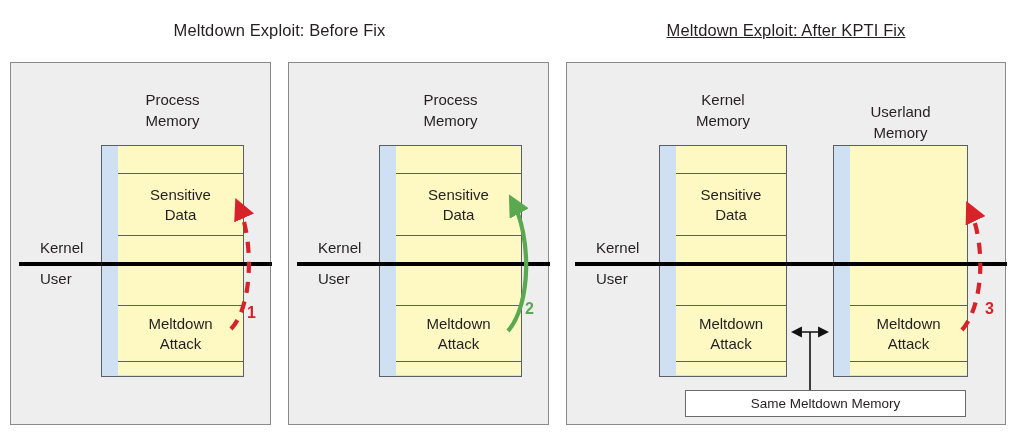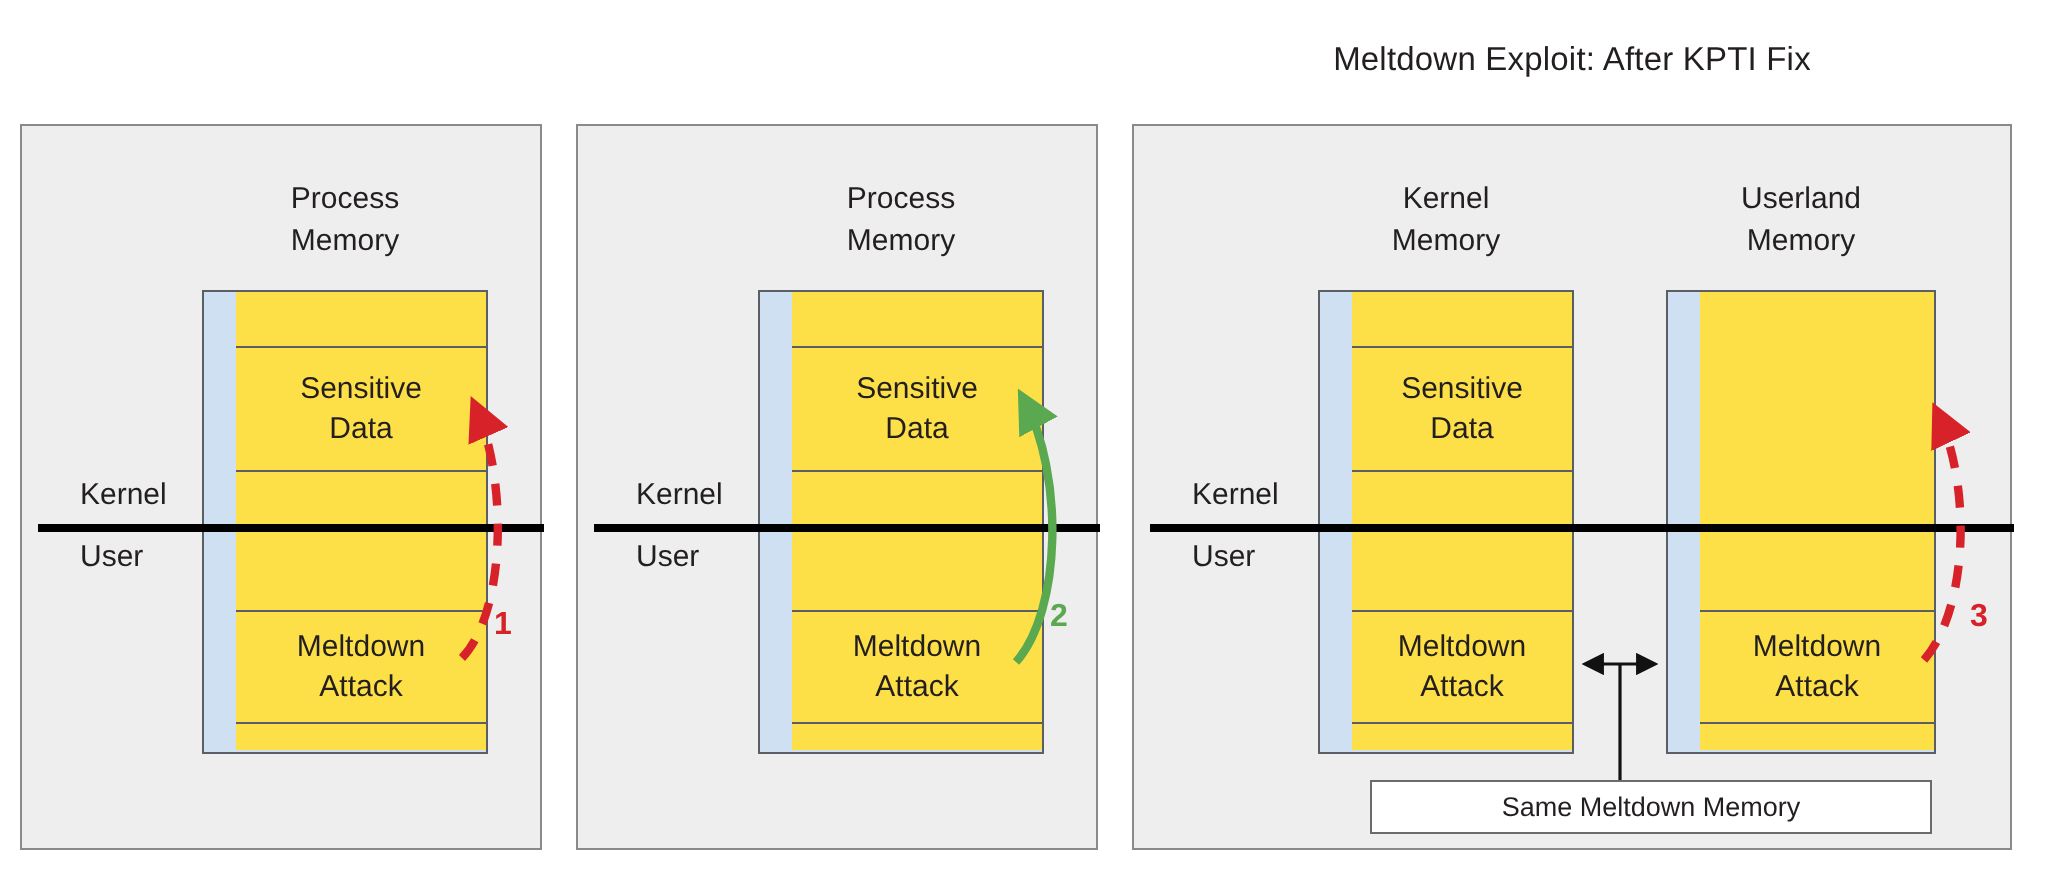--- a/index.html
+++ b/index.html
@@ -45,21 +45,21 @@
   .memblock{
     position:absolute;
     box-sizing:border-box;
     border:1.5px solid #5a5f66;
     background:#cfe0f2;
   }
   .seg{
     position:absolute;
     left:16px;right:0;
     box-sizing:border-box;
-    background:#fde047;
+    background:#fef9c3;
     border-bottom:1.5px solid #5a5f66;
   }
   .seg.last{border-bottom:none;}
   .seg .lbl{
     position:absolute;
     left:0;right:0;top:50%;
     transform:translateY(-50%);
     text-align:center;
     font-size:15px;
     line-height:20px;
@@ -101,21 +101,22 @@
     font-size:16px;
     font-weight:700;
     white-space:nowrap;
   }
 </style>
 </head>
 <body>
 
 <div class="fig">
 
-  <div class="title" style="left:566px;top:21px;width:440px;">Meltdown Exploit: After KPTI Fix</div>
+  <div class="title" style="left:10px;top:21px;width:539px;">Meltdown Exploit: Before Fix</div>
+  <div class="title" style="left:566px;top:21px;width:440px;text-decoration:underline;">Meltdown Exploit: After KPTI Fix</div>
 
   <div class="panel" style="left:10px;top:62px;width:261px;height:363px;"></div>
 
   <div class="colhead" style="left:101px;top:89px;width:143px;">Process
 Memory</div>
 
   <div class="memblock" style="left:101px;top:145px;width:143px;height:232px;">
     <div class="seg" style="top:0;height:28px;">
       <div class="lbl"></div>
     </div>
@@ -175,21 +176,21 @@
   <div class="divider" style="left:297px;top:262px;width:253px;"></div>
   <div class="privlabel" style="left:318px;top:239px;">Kernel</div>
   <div class="privlabel" style="left:318px;top:270px;">User</div>
 
   <div class="arrowlabel" style="left:525px;top:300px;color:#5aa84f;">2</div>
 
   <div class="panel" style="left:566px;top:62px;width:440px;height:363px;"></div>
 
   <div class="colhead" style="left:659px;top:89px;width:128px;">Kernel
 Memory</div>
-  <div class="colhead" style="left:833px;top:89px;width:135px;text-align:center;">Userland
+  <div class="colhead" style="left:833px;top:101px;width:135px;text-align:center;">Userland
 Memory</div>
 
   <div class="memblock" style="left:659px;top:145px;width:128px;height:232px;">
     <div class="seg" style="top:0;height:28px;">
       <div class="lbl"></div>
     </div>
     <div class="seg" style="top:28px;height:62px;">
       <div class="lbl">Sensitive
 Data</div>
     </div>

